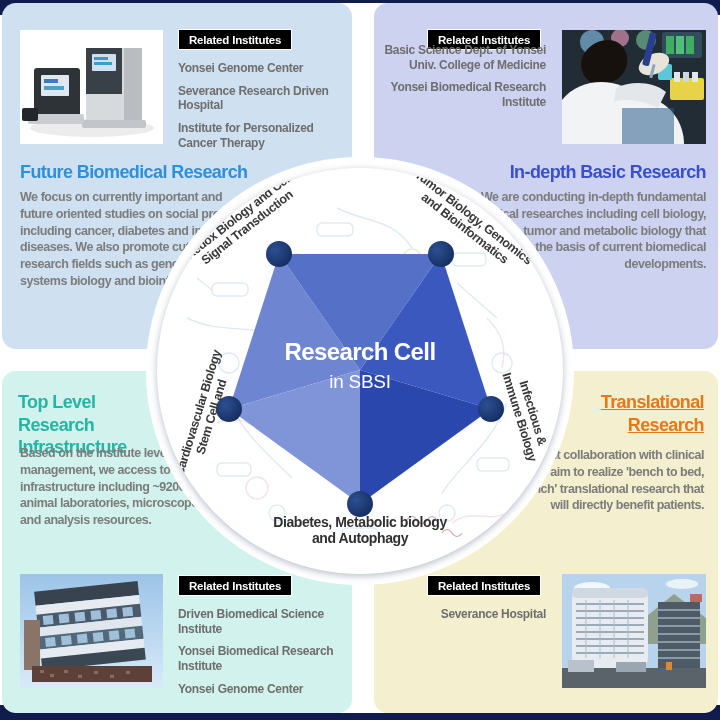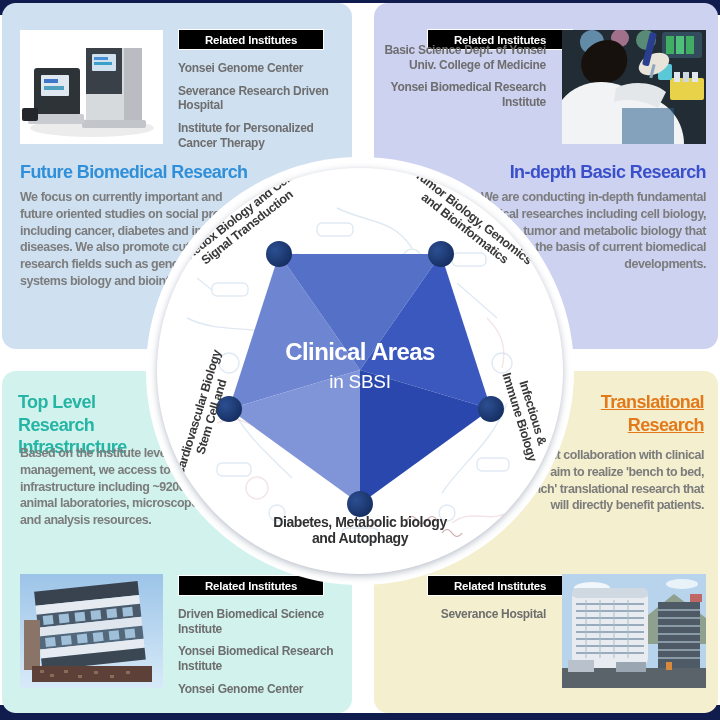--- a/index.html
+++ b/index.html
@@ -14,21 +14,21 @@
 
   .panel{position:absolute;border-radius:14px;z-index:1;}
   .panel.future{left:2px;top:3px;width:350px;height:346px;background:#cfe0f1;}
   .panel.basic{left:374px;top:3px;width:344px;height:346px;background:#cdd2f1;}
   .panel.infra{left:2px;top:371px;width:350px;height:342px;background:#d2f3ed;}
   .panel.trans{left:374px;top:371px;width:344px;height:342px;background:#f4efce;}
 
   .p-img{position:absolute;width:143px;height:114px;overflow:hidden;background:#fff;}
   .p-img svg{display:block;}
   .badge{position:absolute;background:#000;color:#fff;border:1px solid #fff;
-         font-weight:700;font-size:11.5px;letter-spacing:-0.2px;padding:4px 26px 3px;white-space:nowrap;}
+         font-weight:700;font-size:11.5px;letter-spacing:-0.2px;padding:4px 10px 3px;white-space:nowrap;}
   .inst-list{position:absolute;color:#6e6e6e;font-weight:700;font-size:12px;
              line-height:1.22;letter-spacing:-0.3px;}
   .inst-list .inst{margin-bottom:8px;}
   .heading{position:absolute;font-weight:700;font-size:18px;line-height:1.25;letter-spacing:-0.6px;}
   .para{position:absolute;color:#7c7c7c;font-weight:700;font-size:12.5px;
         line-height:1.34;letter-spacing:-0.45px;}
   .cut{width:1px;}
   .cut-tl{float:right;height:150px;shape-outside:circle(224px at 103px 182px);}
   .cut-tr{float:left;height:130px;shape-outside:circle(224px at -84px 182px);}
   .cut-bl{float:right;height:160px;shape-outside:circle(224px at 29px -74px);}
@@ -299,21 +299,21 @@
       <polygon points="203,202 284,86 334,241" fill="#3a58be"></polygon>
       <polygon points="203,202 334,241 203,336" fill="#2a47ad"></polygon>
       <polygon points="203,202 203,336 72,241" fill="#8094d8"></polygon>
       <circle cx="122" cy="86" r="13" fill="url(#dotg)"></circle>
       <circle cx="284" cy="86" r="13" fill="url(#dotg)"></circle>
       <circle cx="334" cy="241" r="13" fill="url(#dotg)"></circle>
       <circle cx="203" cy="336" r="13" fill="url(#dotg)"></circle>
       <circle cx="72" cy="241" r="13" fill="url(#dotg)"></circle>
     </svg>
 
-    <div class="center-title">Clinical Areas</div>
+    <div class="center-title">Research Cell</div>
     <div class="center-sub">in SBSI</div>
 
     <div class="area-label lab-redox">
       <span>Redox Biology and Cell</span>
       <span>Signal Transduction</span>
     </div>
     <div class="area-label lab-tumor">
       <span>Tumor Biology, Genomics</span>
       <span>and Bioinformatics</span>
     </div>

